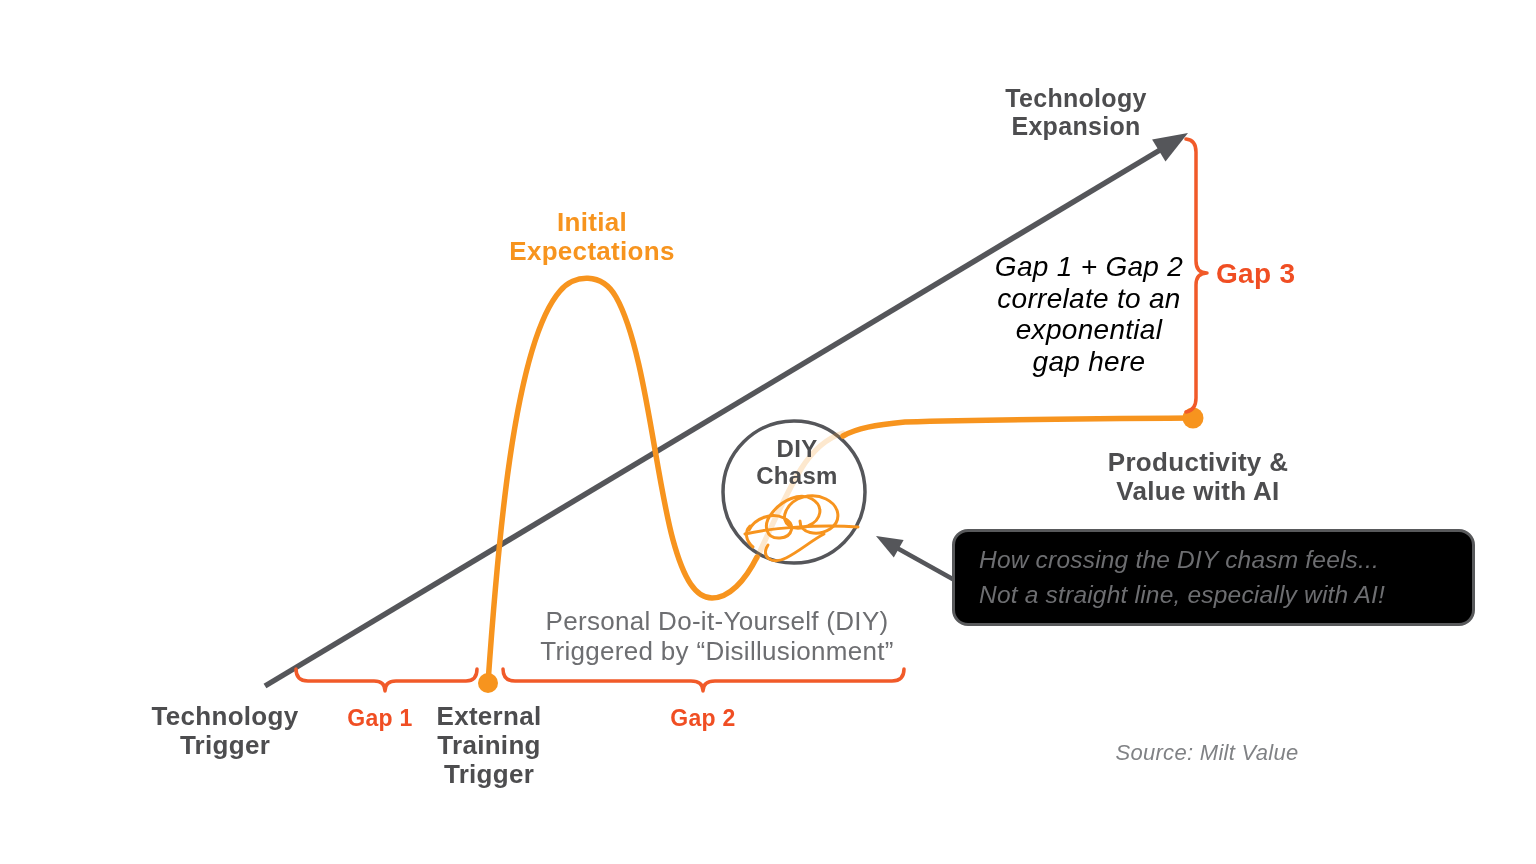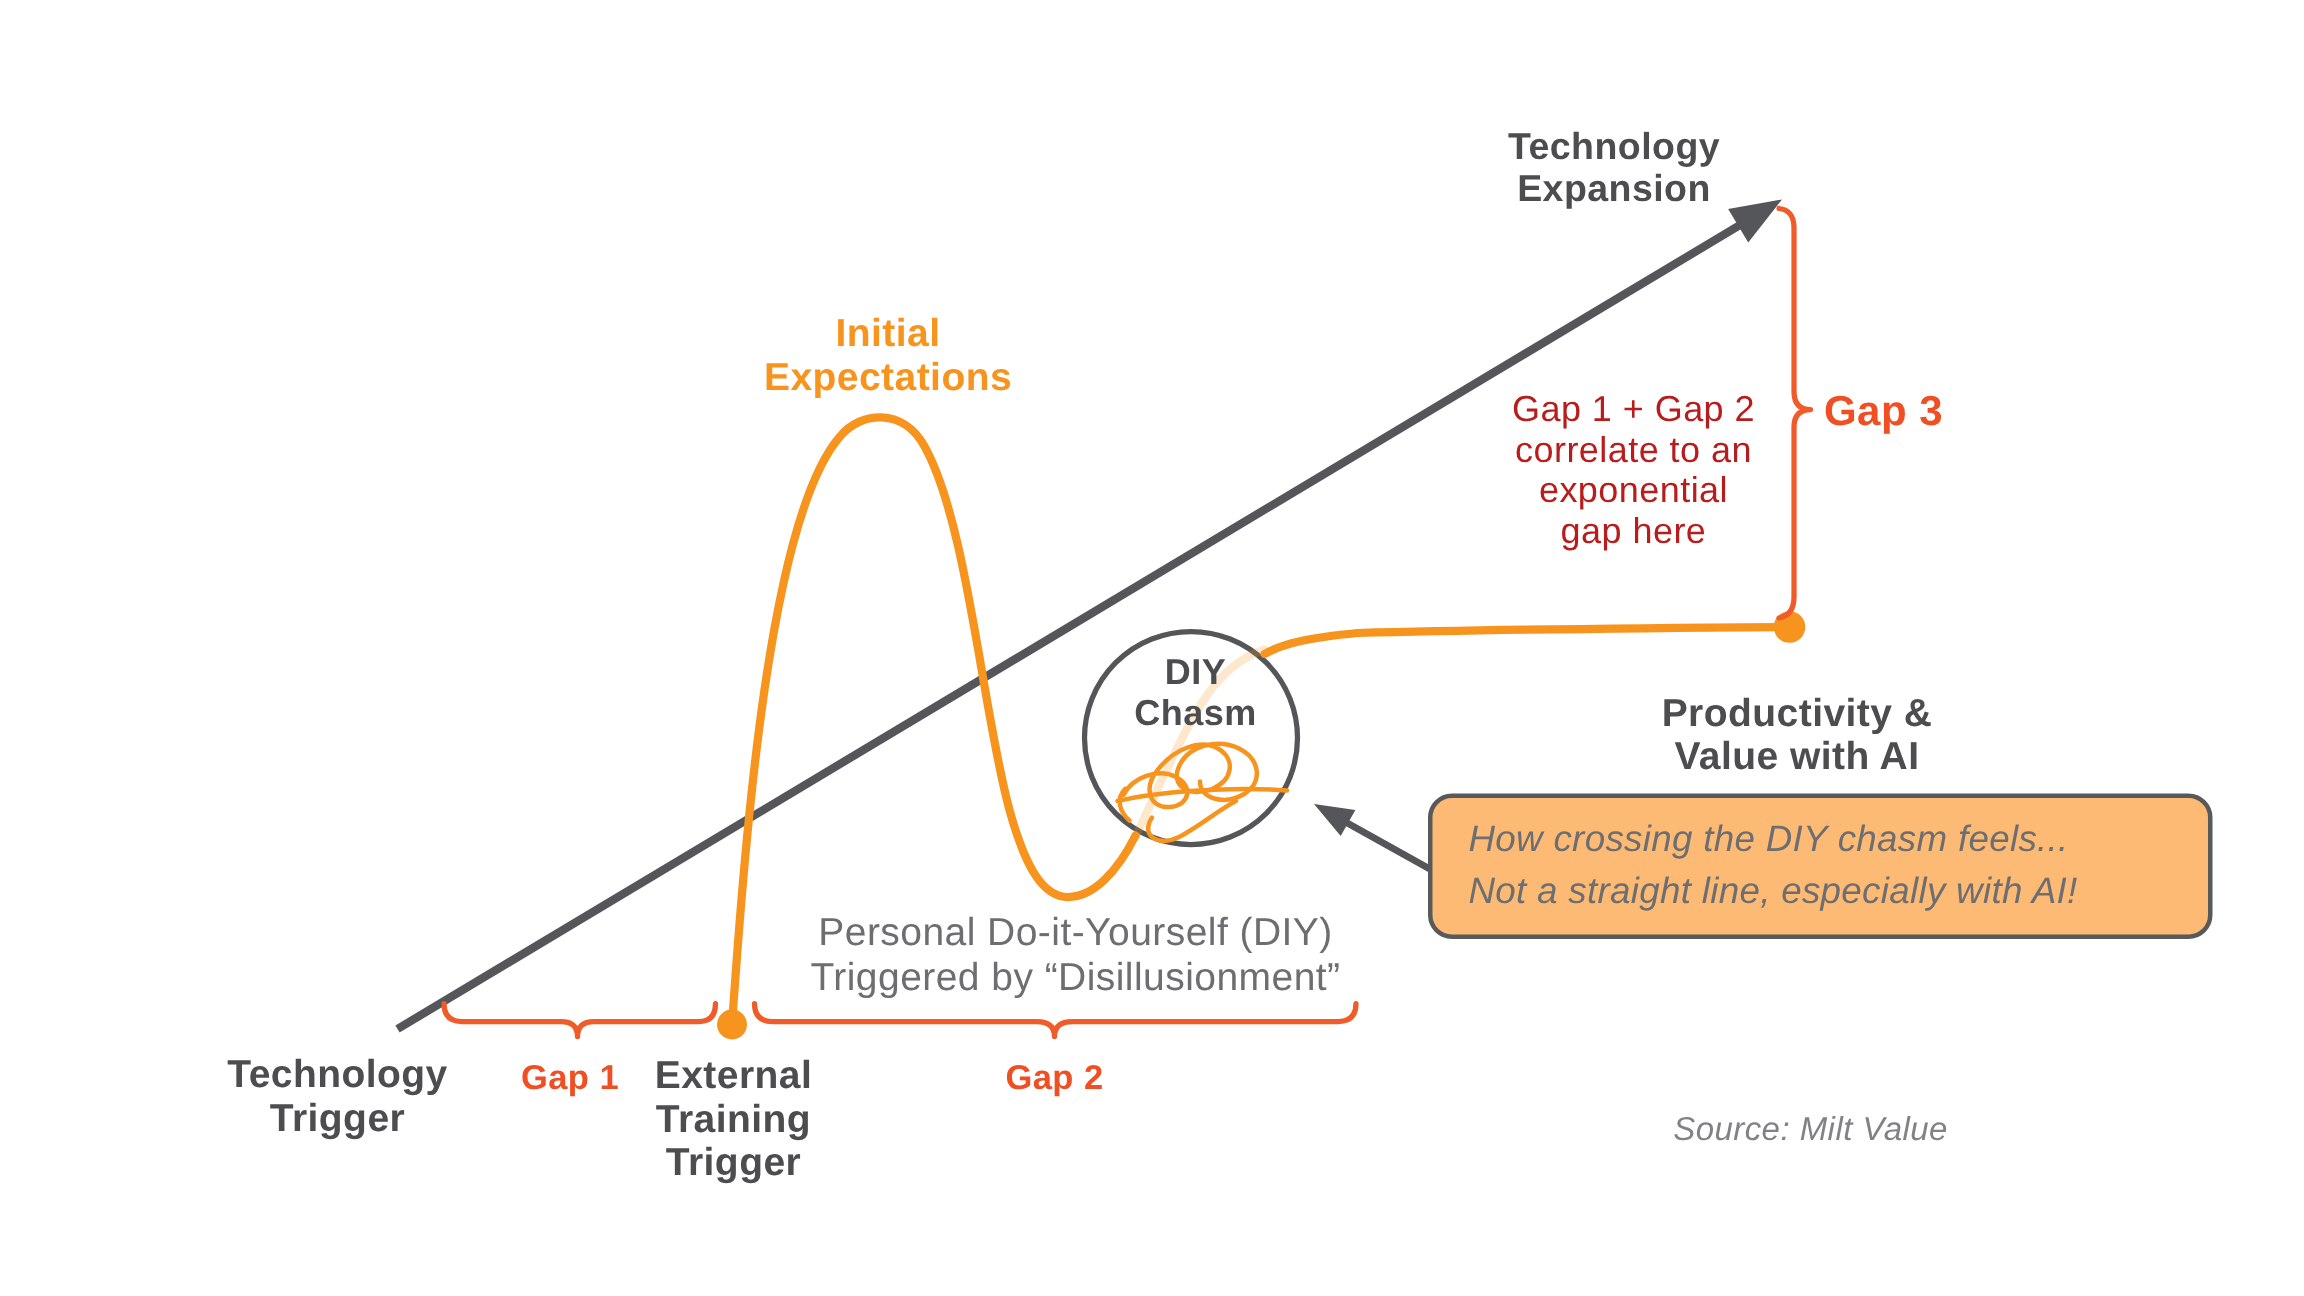--- a/index.html
+++ b/index.html
@@ -27,23 +27,24 @@
     white-space: pre-line;
     font-weight: 700;
     color: #4D4D4F;
     font-size: 26px;
     line-height: 1.12;
     letter-spacing: 0.3px;
   }
   .lbl.orange { color: #F7941E; }
   .lbl.redorange { color: #F04E23; font-size: 23px; }
   .lbl.note {
-    color: #b91c1c;
+    color: #000000;
+    font-style: italic;
     font-weight: 400;
-    font-size: 24px;
+    font-size: 28px;
     line-height: 1.13;
   }
   .lbl.plain {
     font-weight: 400;
     color: #6D6E71;
     font-size: 26px;
     line-height: 1.15;
   }
   .lbl.source-note {
     font-weight: 400;
@@ -61,21 +62,21 @@
   }
   .callout {
     position: absolute;
     left: 952px;
     top: 529px;
     width: 523px;
     height: 97px;
     box-sizing: border-box;
     border: 3.5px solid #58595B;
     border-radius: 16px;
-    background: #fdba74;
+    background: #000000;
     display: flex;
     align-items: center;
     justify-content: flex-start;
     padding-left: 24px;
   }
   .callout .callout-text {
     font-style: italic;
     color: #6D6E71;
     font-size: 24.5px;
     line-height: 1.42;
@@ -140,21 +141,21 @@
   <div class="lbl note" style="left:1089px; top:314px;">Gap 1 + Gap 2
 correlate to an
 exponential
 gap here</div>
 
   <div class="lbl redorange gap3-label" style="left:1216px; top:274px;">Gap 3</div>
 
   <div class="lbl diy" style="left:797px; top:463px;">DIY
 Chasm</div>
 
-  <div class="lbl" style="left:1198px; top:490px;text-align:center;">Productivity &amp;
+  <div class="lbl" style="left:1198px; top:477px;text-align:center;">Productivity &amp;
 Value with AI</div>
 
   <div class="callout">
     <div class="callout-text">How crossing the DIY chasm feels...
 Not a straight line, especially with AI!</div>
   </div>
 
   <div class="lbl plain" style="left:717px; top:637px;">Personal Do-it-Yourself (DIY)
 Triggered by “Disillusionment”</div>
 

